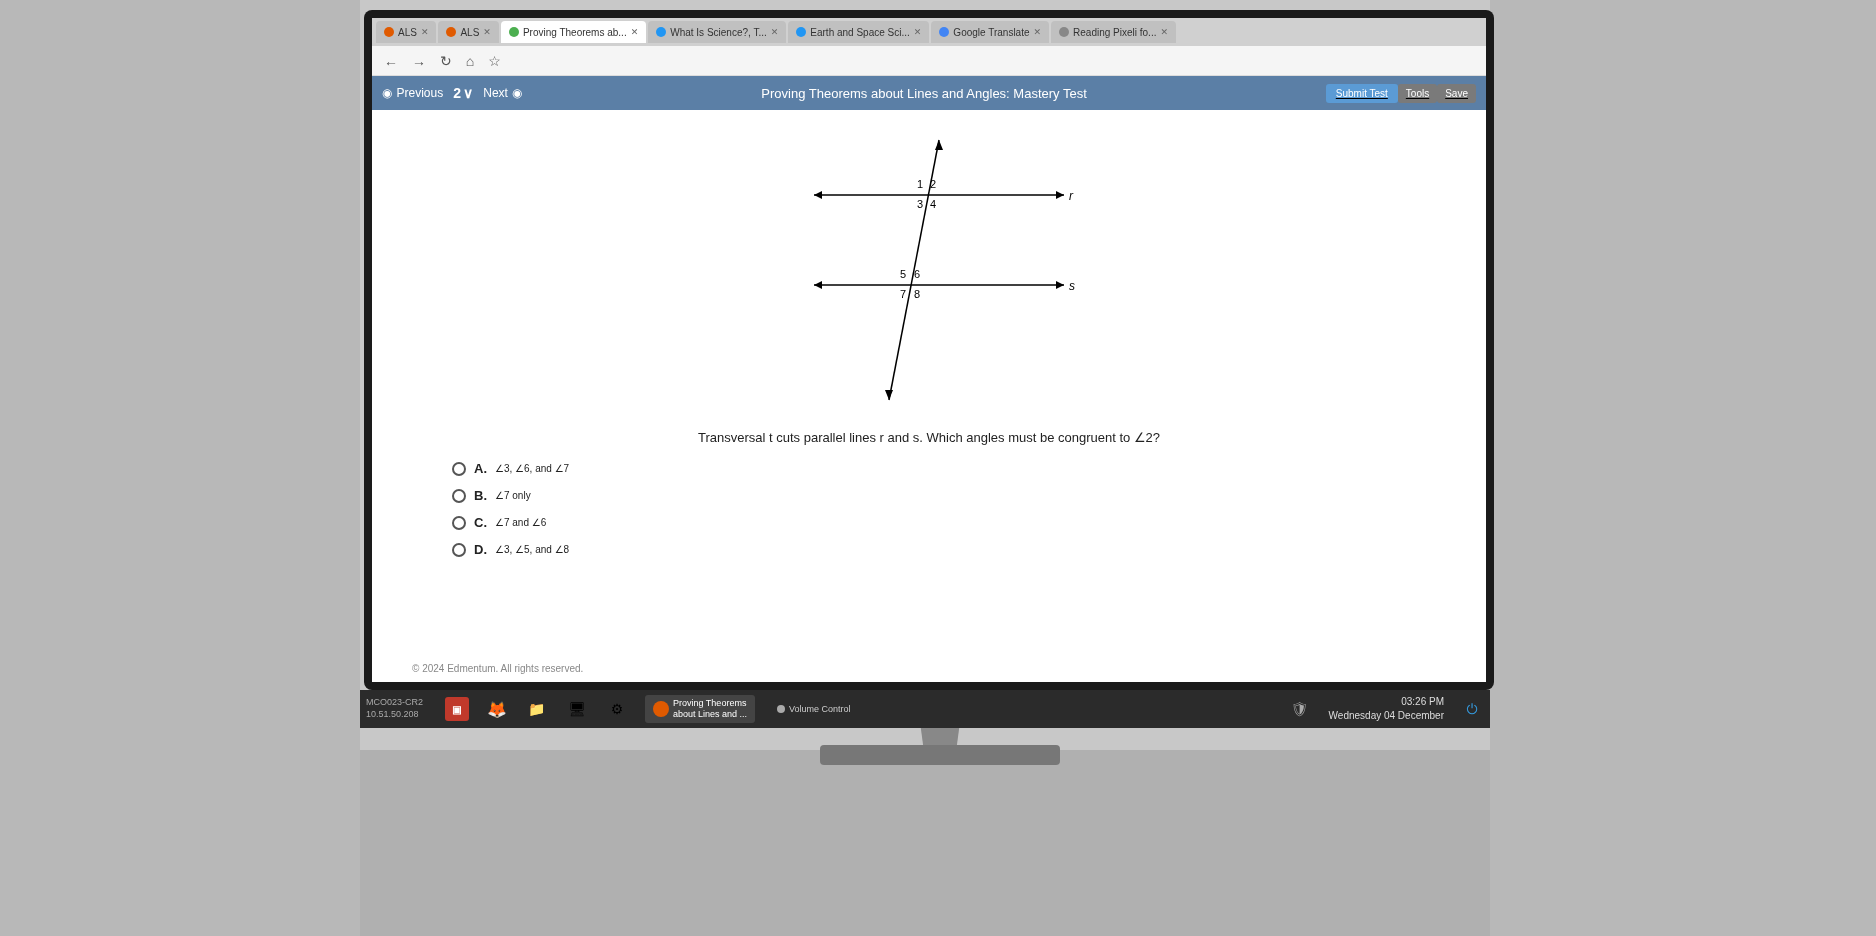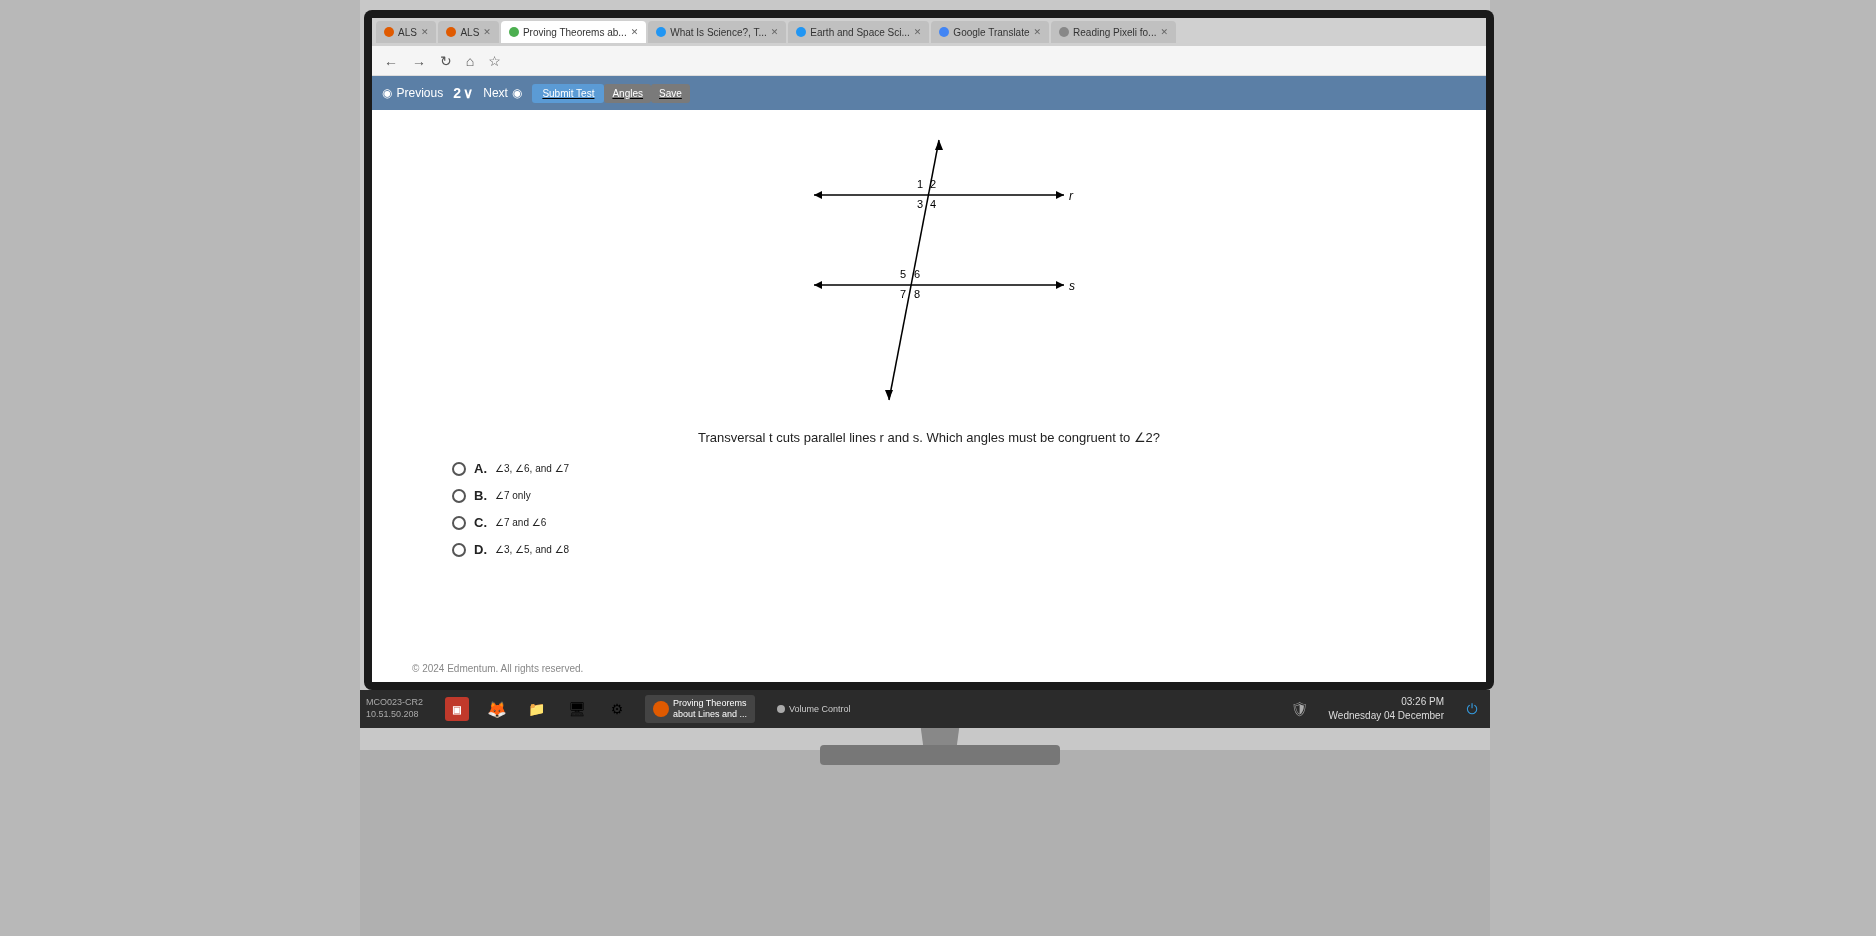--- a/index.html
+++ b/index.html
@@ -466,23 +466,24 @@
         <span>Previous</span>
       </div>
       <div class="question-num">
         <span>2</span>
         <span>∨</span>
       </div>
       <div class="toolbar-next">
         <span>Next</span>
         <span>◉</span>
       </div>
+      <div class="toolbar-title">Proving Theorems about Lines and Angles: Mastery Test</div>
       <div class="toolbar-right">
         <button class="submit-btn">Submit Test</button>
-        <button class="tools-btn">Angles</button>
+        <button class="tools-btn">Tools</button>
         <button class="tools-btn">Save</button>
       </div>
     </div>
 
     <div class="content-area">
 
       <div class="diagram-container">
         <svg class="diagram-svg" viewBox="0 0 350 280" xmlns="http://www.w3.org/2000/svg">
 
           <line x1="60" y1="65" x2="310" y2="65" stroke="black" stroke-width="1.5"></line>

